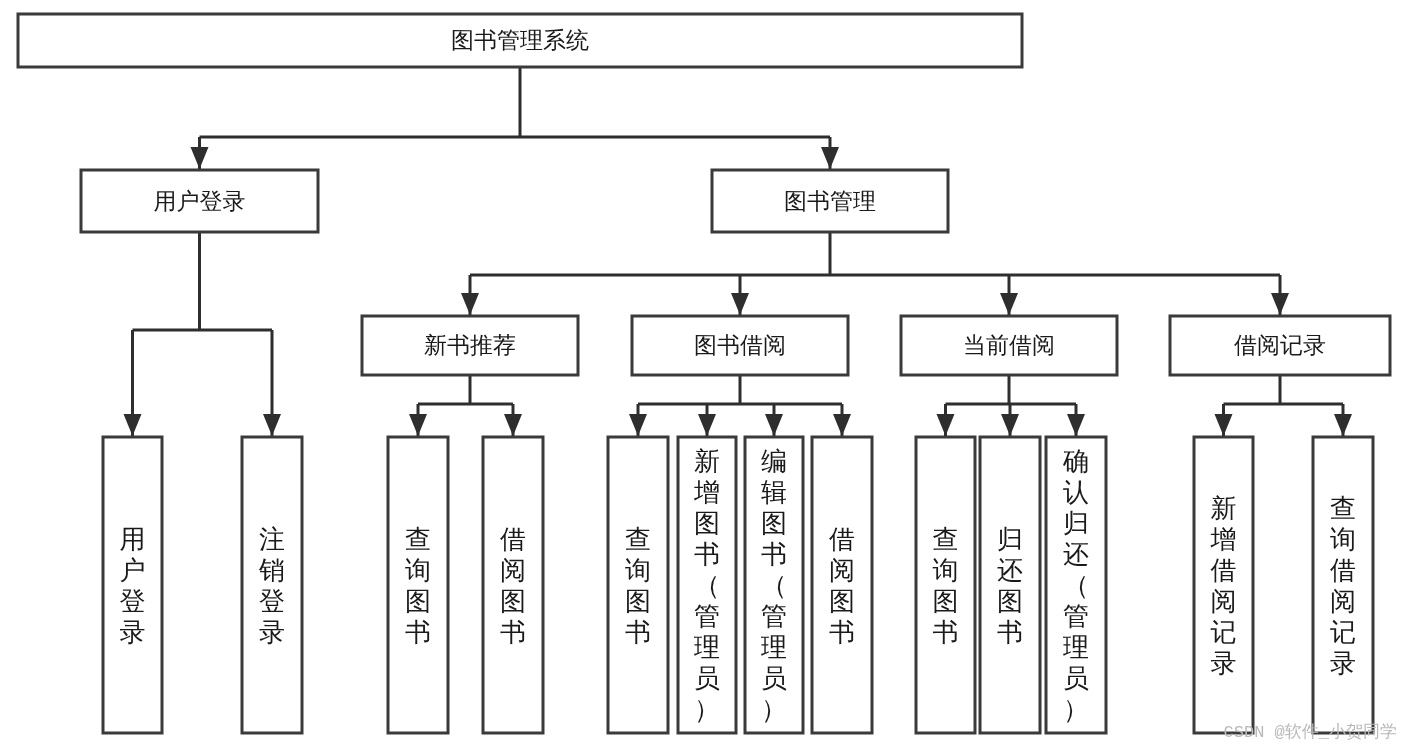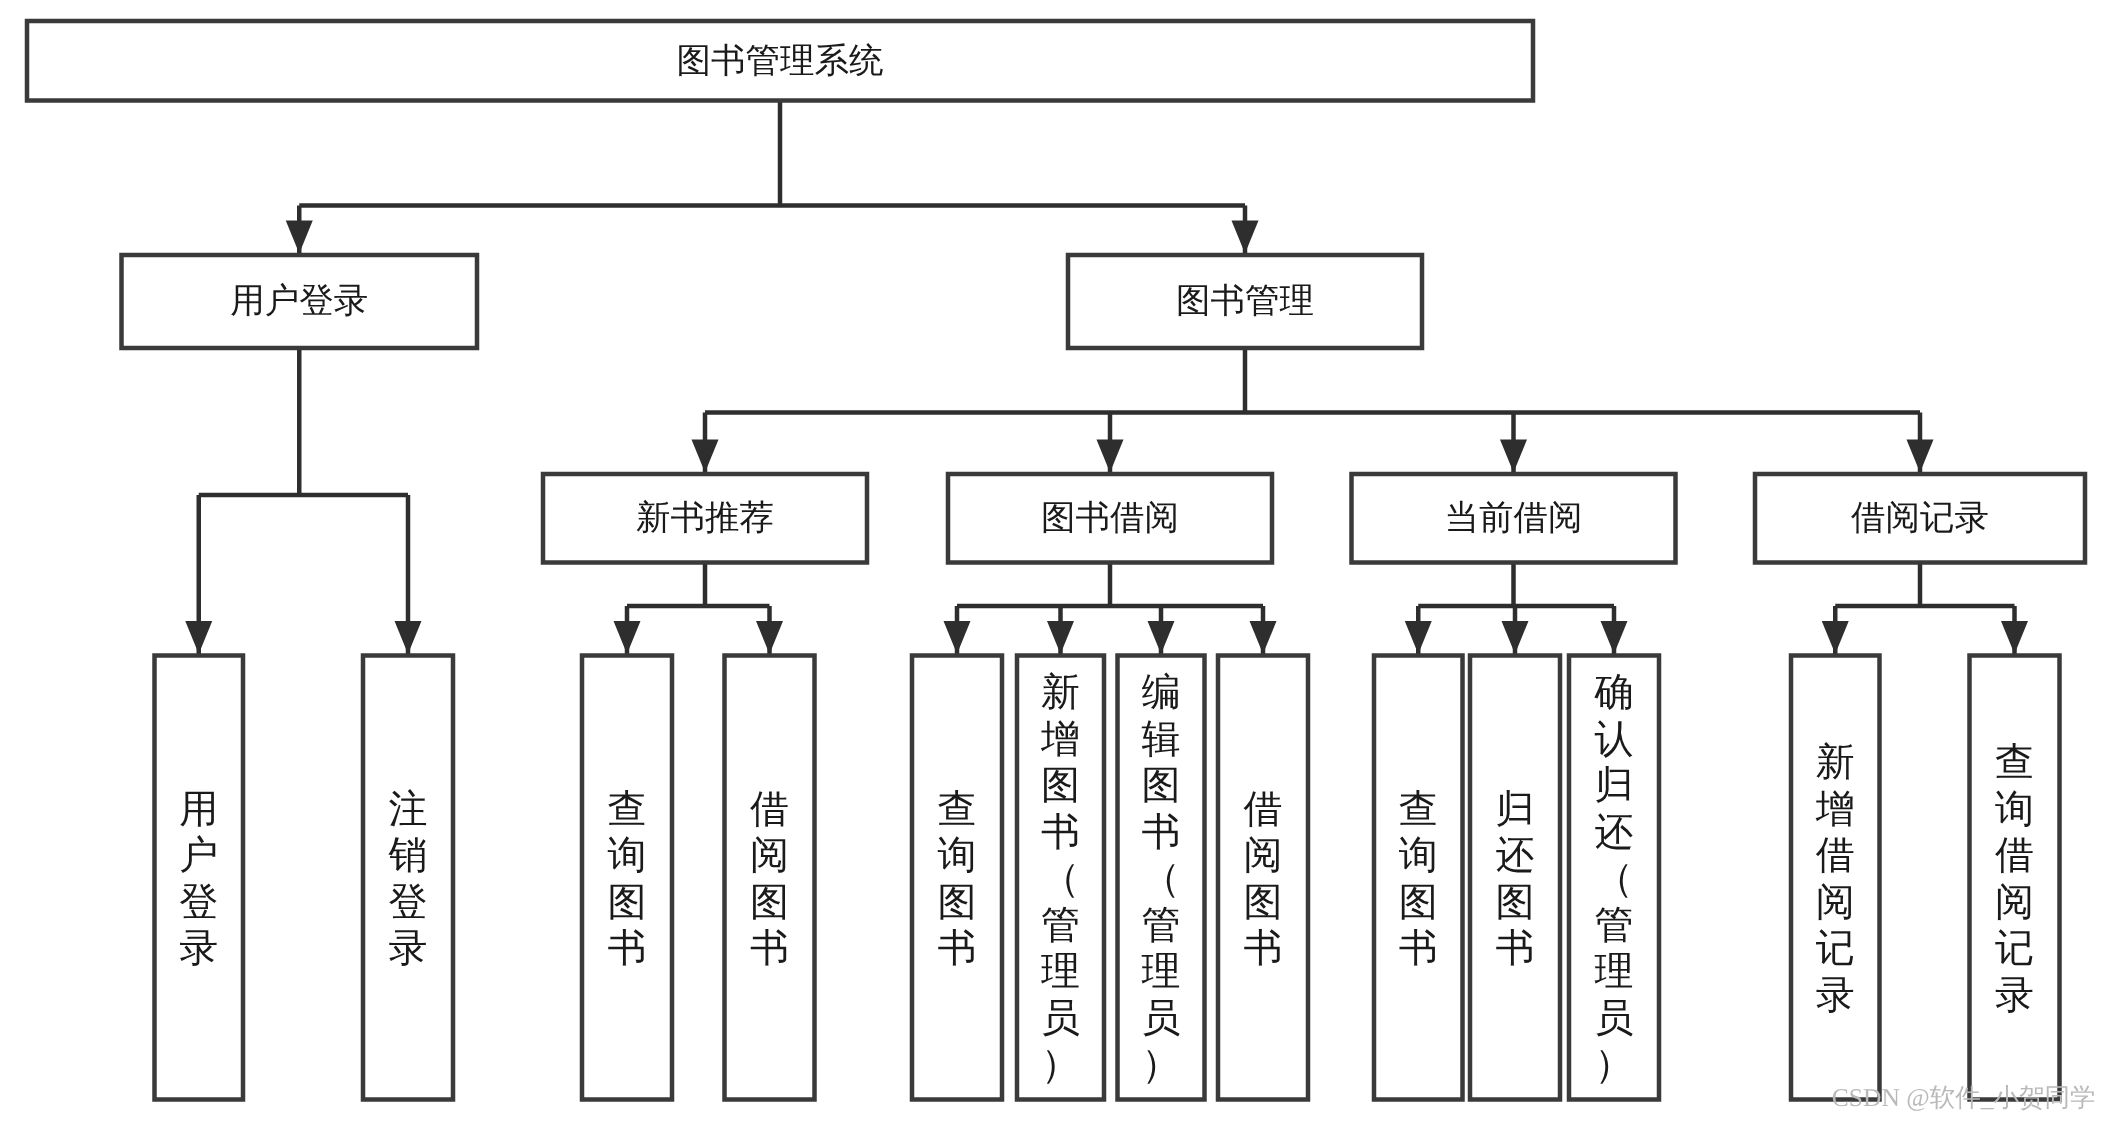--- a/index.html
+++ b/index.html
@@ -12,21 +12,21 @@
     fill:#ffffff;stroke:#3a3a3a;stroke-width:3;
   }
   .node-label-h{
     font-family:"DejaVu Sans","Liberation Sans",sans-serif;
     font-size:23px;fill:#1a1a1a;text-anchor:middle;dominant-baseline:middle;
   }
   .edge{stroke:#2e2e2e;stroke-width:3;fill:none;}
   .arrow-head{fill:#2e2e2e;}
   .watermark{
     position:absolute;right:8px;bottom:4px;
-    font-family:Liberation Serif, serif;
+    font-family:Liberation Mono, monospace;
     font-size:17px;color:#b9b9b9;white-space:nowrap;
     pointer-events:none;
   }
 </style>
 </head>
 <body>
 
 <svg id="diagram" viewBox="0 0 1405 747">
   <g id="edges-layer">
       <line x1="520" y1="67" x2="520" y2="137" class="edge"></line>

